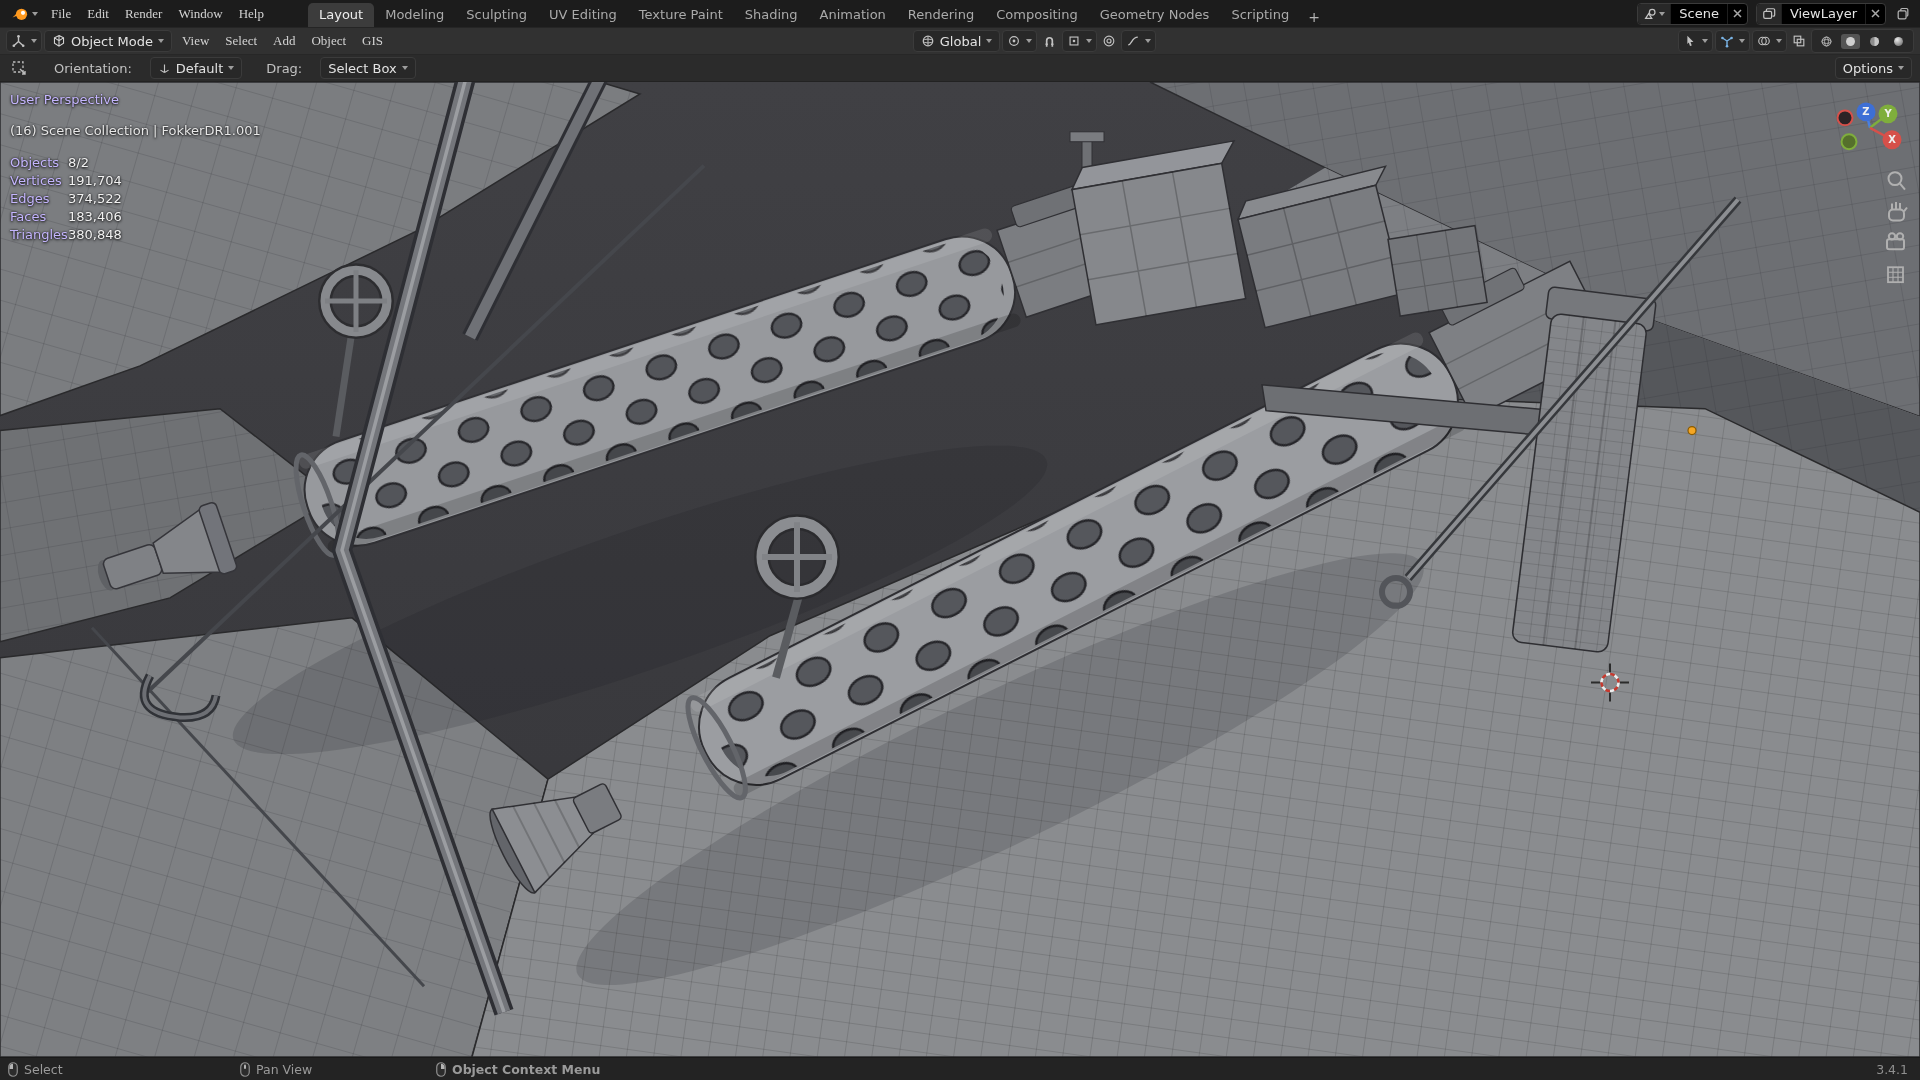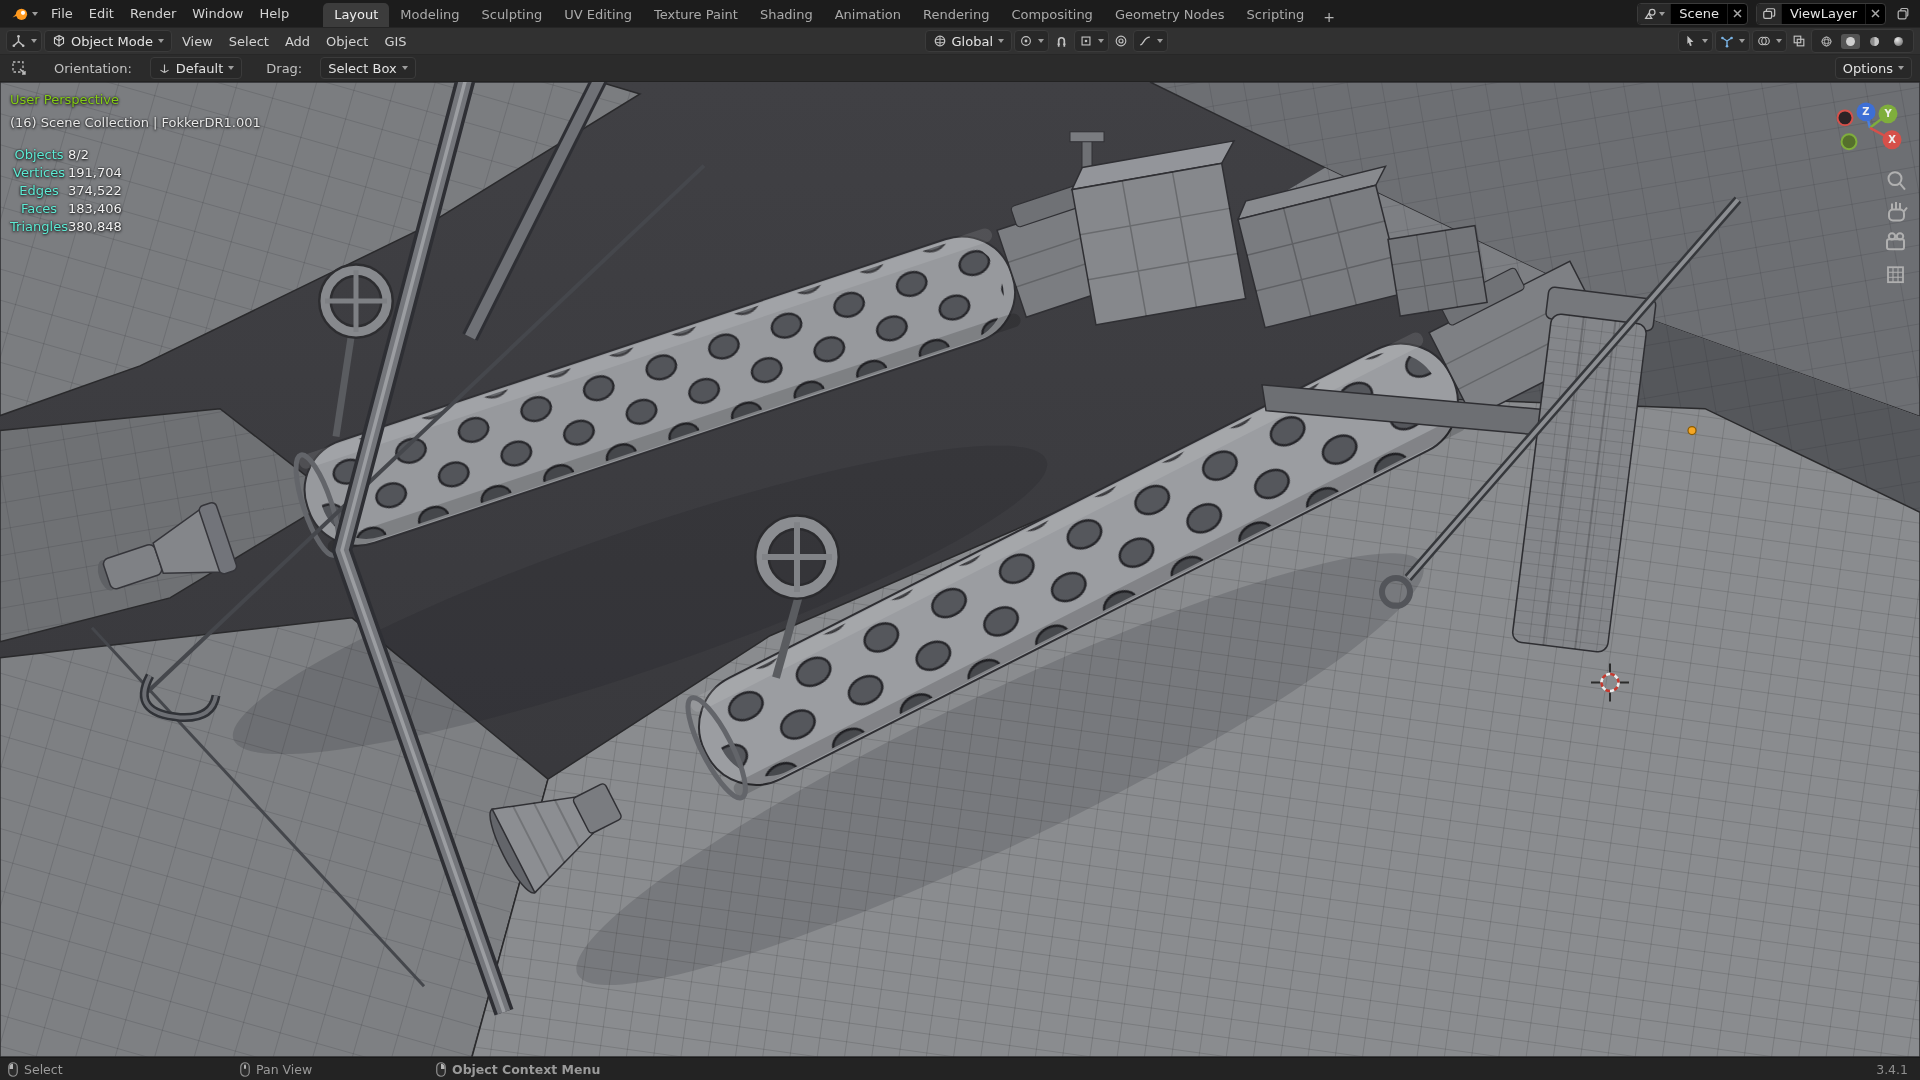--- a/index.html
+++ b/index.html
@@ -5,23 +5,23 @@
   html,body{margin:0;padding:0;}
   body{
     width:1920px;height:1080px;overflow:hidden;background:#3a3a3d;
     font-family:"DejaVu Sans","Liberation Sans",sans-serif;font-size:13px;color:#d8d8d8;
     display:flex;flex-direction:column;
     -webkit-font-smoothing:antialiased;
   }
   
   .topbar{height:27px;background:#1c1c1c;display:flex;align-items:center;padding:0 6px;flex:none;}
   .blender-btn{display:flex;align-items:center;gap:3px;padding:2px 5px;border-radius:3px;}
-  .menubar{display:flex;align-items:center;}
+  .menubar{display:flex;align-items:center;font-family:Liberation Serif, serif;}
   .menu-item{padding:2px 8px;border-radius:3px;color:#d2d2d2;cursor:default;white-space:nowrap;}
-  .workspaces{display:flex;align-items:flex-end;margin-left:26px;height:100%;}
+  .workspaces{display:flex;align-items:flex-end;margin-left:36px;height:100%;}
   .ws-tab{padding:4px 11px 5px;border-radius:5px 5px 0 0;color:#aaaaaa;white-space:nowrap;cursor:default;}
   .ws-tab.active{background:#3c3c3c;color:#ededed;}
   .ws-add{padding:2px 8px;color:#b5b5b5;font-size:14px;}
   .spacer{flex:1;}
   .idw{display:flex;align-items:center;height:20px;background:#000000;border:1px solid #3b3b3b;border-radius:4px;margin-left:8px;overflow:hidden;}
   .idw .browse{display:flex;align-items:center;gap:2px;padding:0 5px;background:#282828;height:100%;border-right:1px solid #1f1f1f;}
   .idw .name{padding:0 8px;color:#e4e4e4;white-space:nowrap;}
   .idw .xbtn{padding:0 5px;height:100%;display:flex;align-items:center;border-left:1px solid #1f1f1f;}
   .sq-btn{display:flex;align-items:center;padding:2px 4px;margin-left:6px;border-radius:3px;}
   
@@ -33,25 +33,25 @@
   .shade-group{display:inline-flex;align-items:center;gap:5px;background:#282828;border:1px solid #3b3b3b;border-radius:4px;padding:1px 5px;height:20px;}
   .shade-active{background:#545454;border-radius:3px;padding:1px 3px;display:inline-flex;align-items:center;}
   
   .toolrow{height:26px;background:#2b2b2b;border-bottom:1px solid #222;display:flex;align-items:center;padding:0 8px;flex:none;gap:18px;}
   .toolrow .lbl{color:#c2c2c2;margin-left:6px;}
   
   .viewport{position:relative;flex:1;background:#3c3c3f;overflow:hidden;}
   .viewport svg.scene{position:absolute;inset:0;display:block;}
   .overlay{position:absolute;left:10px;top:10px;pointer-events:none;
     text-shadow:0 1px 3px rgba(0,0,0,.9),0 0 2px rgba(0,0,0,.7);}
-  .overlay .vname{color:#84cc16;margin-bottom:8px;}
+  .overlay .vname{color:#c4b5fd;margin-bottom:16px;}
   .overlay .coll{color:#e8e8e8;margin-bottom:16px;}
   .stats{line-height:18px;}
   .stats .srow{display:flex;}
-  .stats .sl{width:58px;color:#5eead4;text-align:center;}
+  .stats .sl{width:58px;color:#c4b5fd;}
   .stats .sv{color:#f2f2f2;}
   
   .statusbar{height:22px;background:#232323;border-top:1px solid #191919;position:relative;flex:none;color:#9a9a9a;font-size:12.5px;}
   .sb-item{position:absolute;top:0;height:22px;display:flex;align-items:center;gap:6px;}
   .sb-version{position:absolute;right:12px;top:0;height:22px;display:flex;align-items:center;color:#8f8f8f;}
   .ic{display:block;}
 </style>
 </head>
 <body>
 

